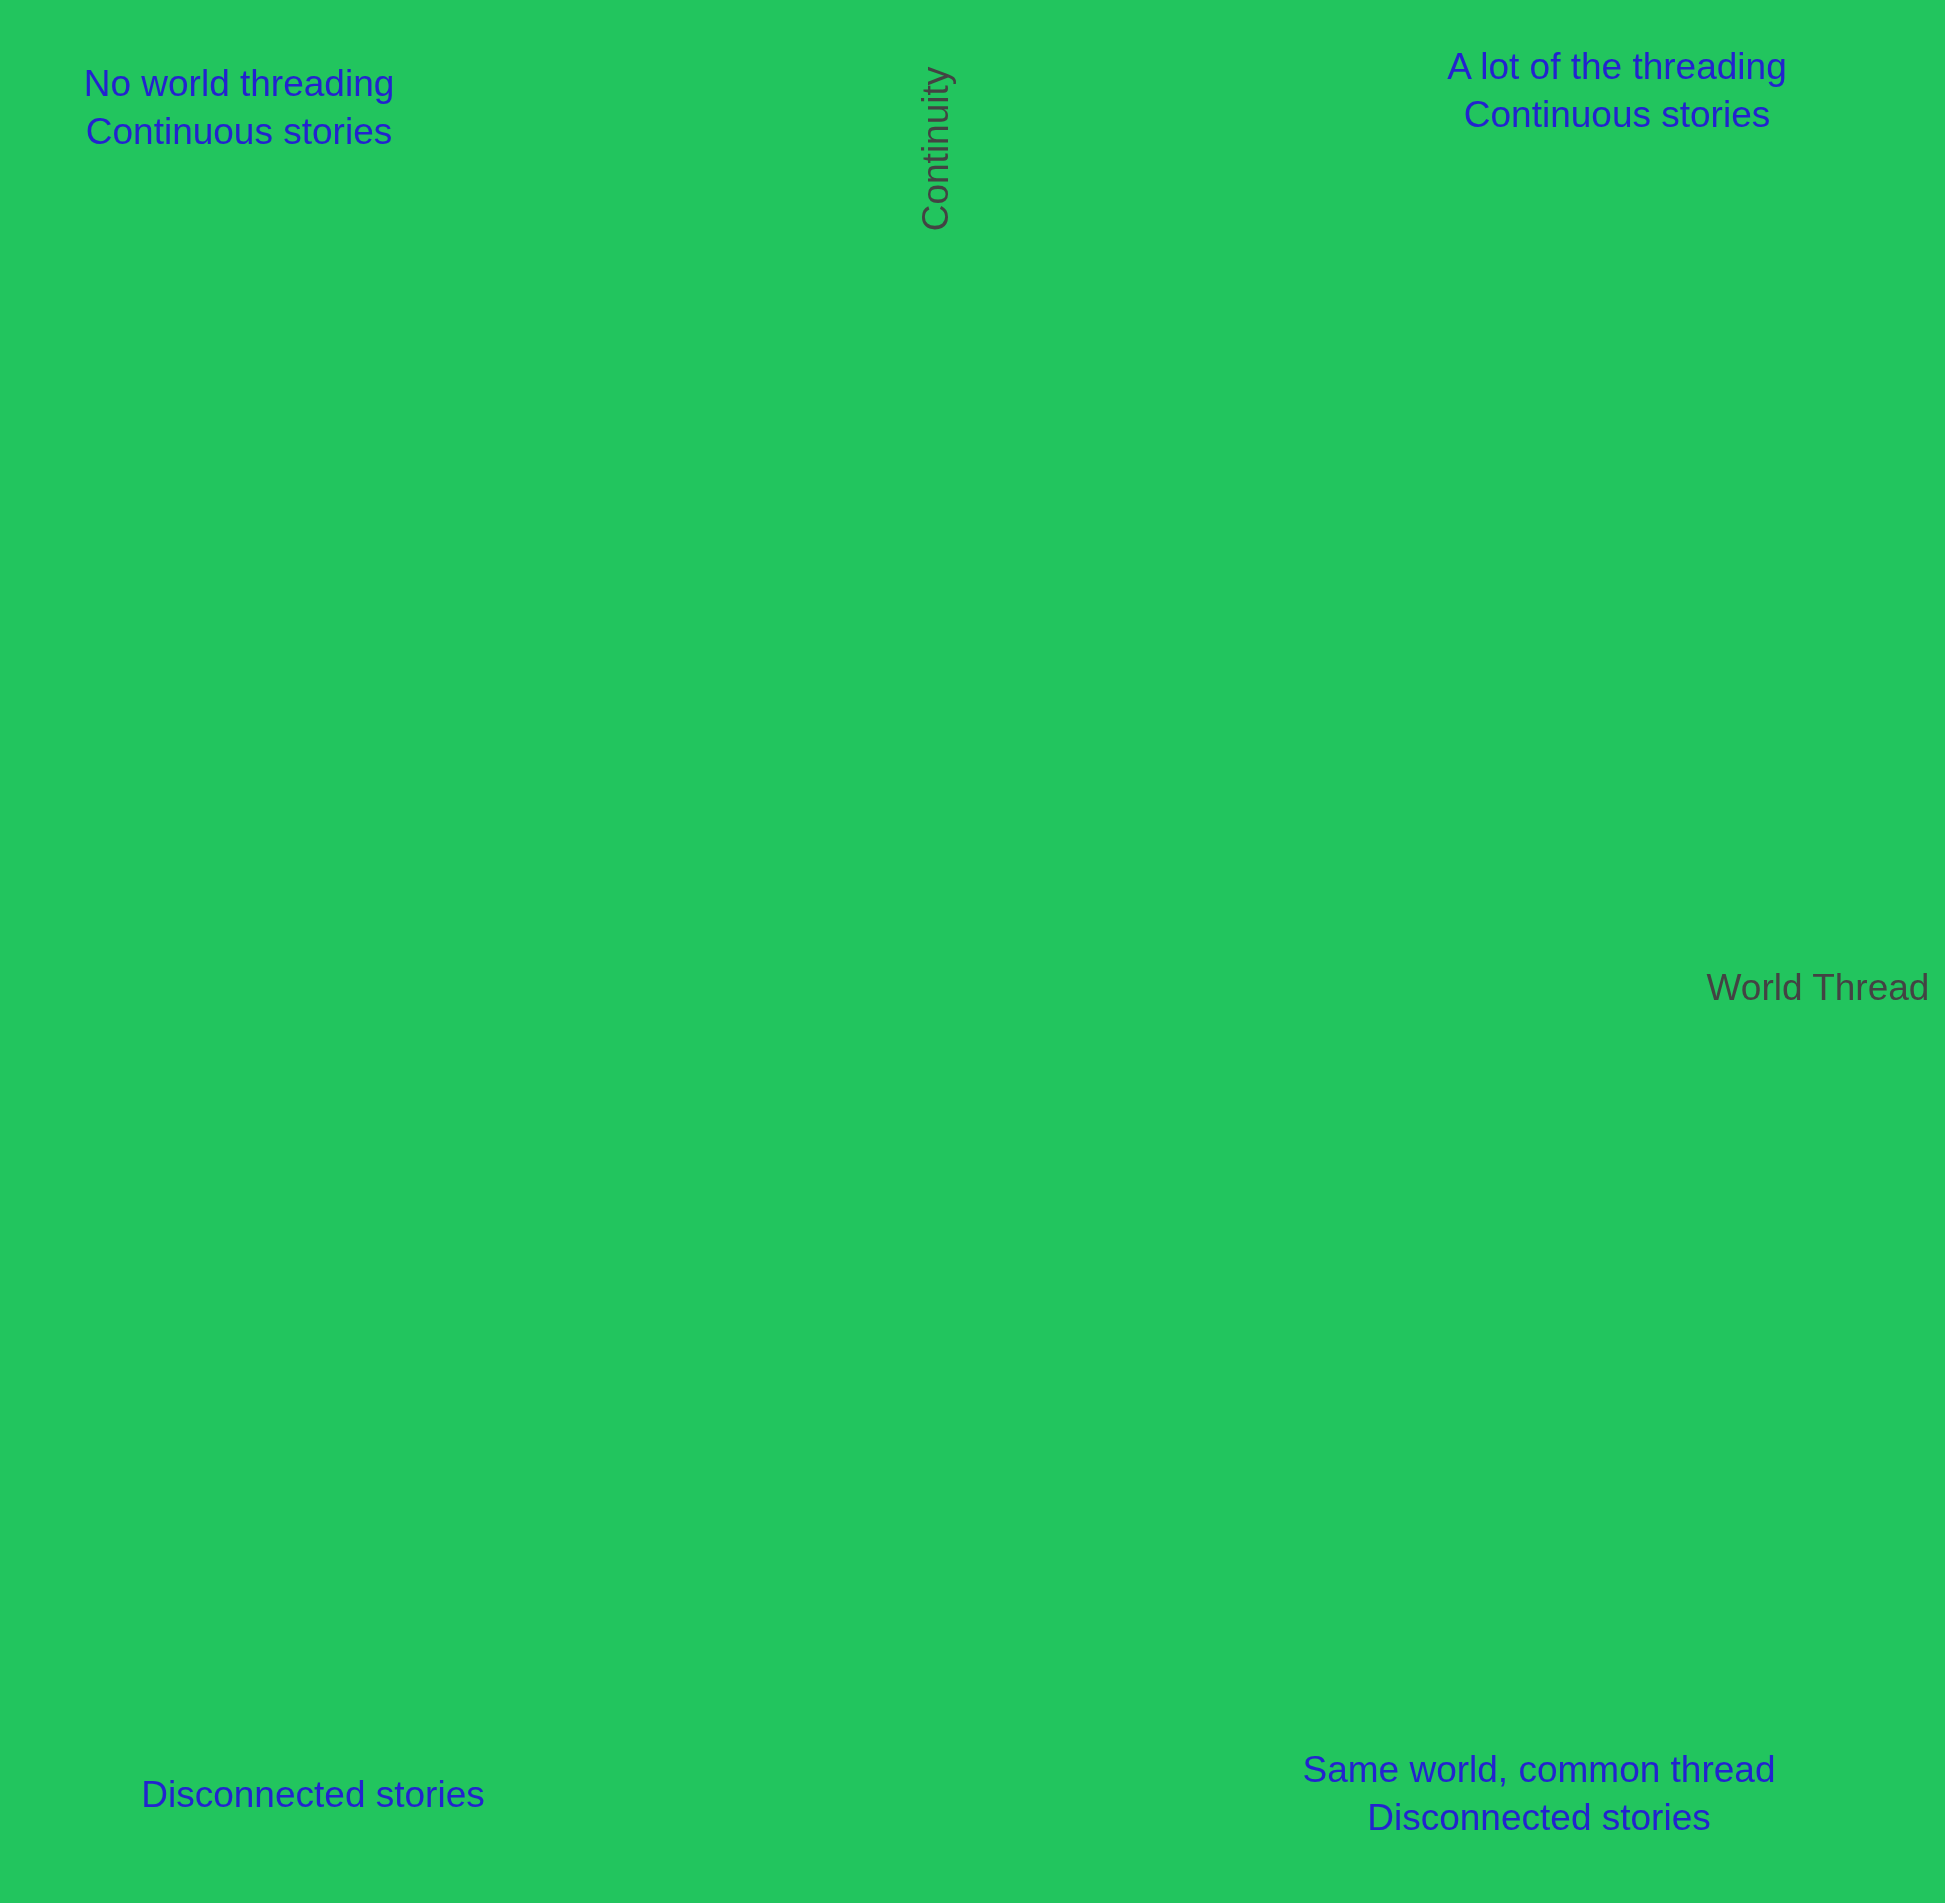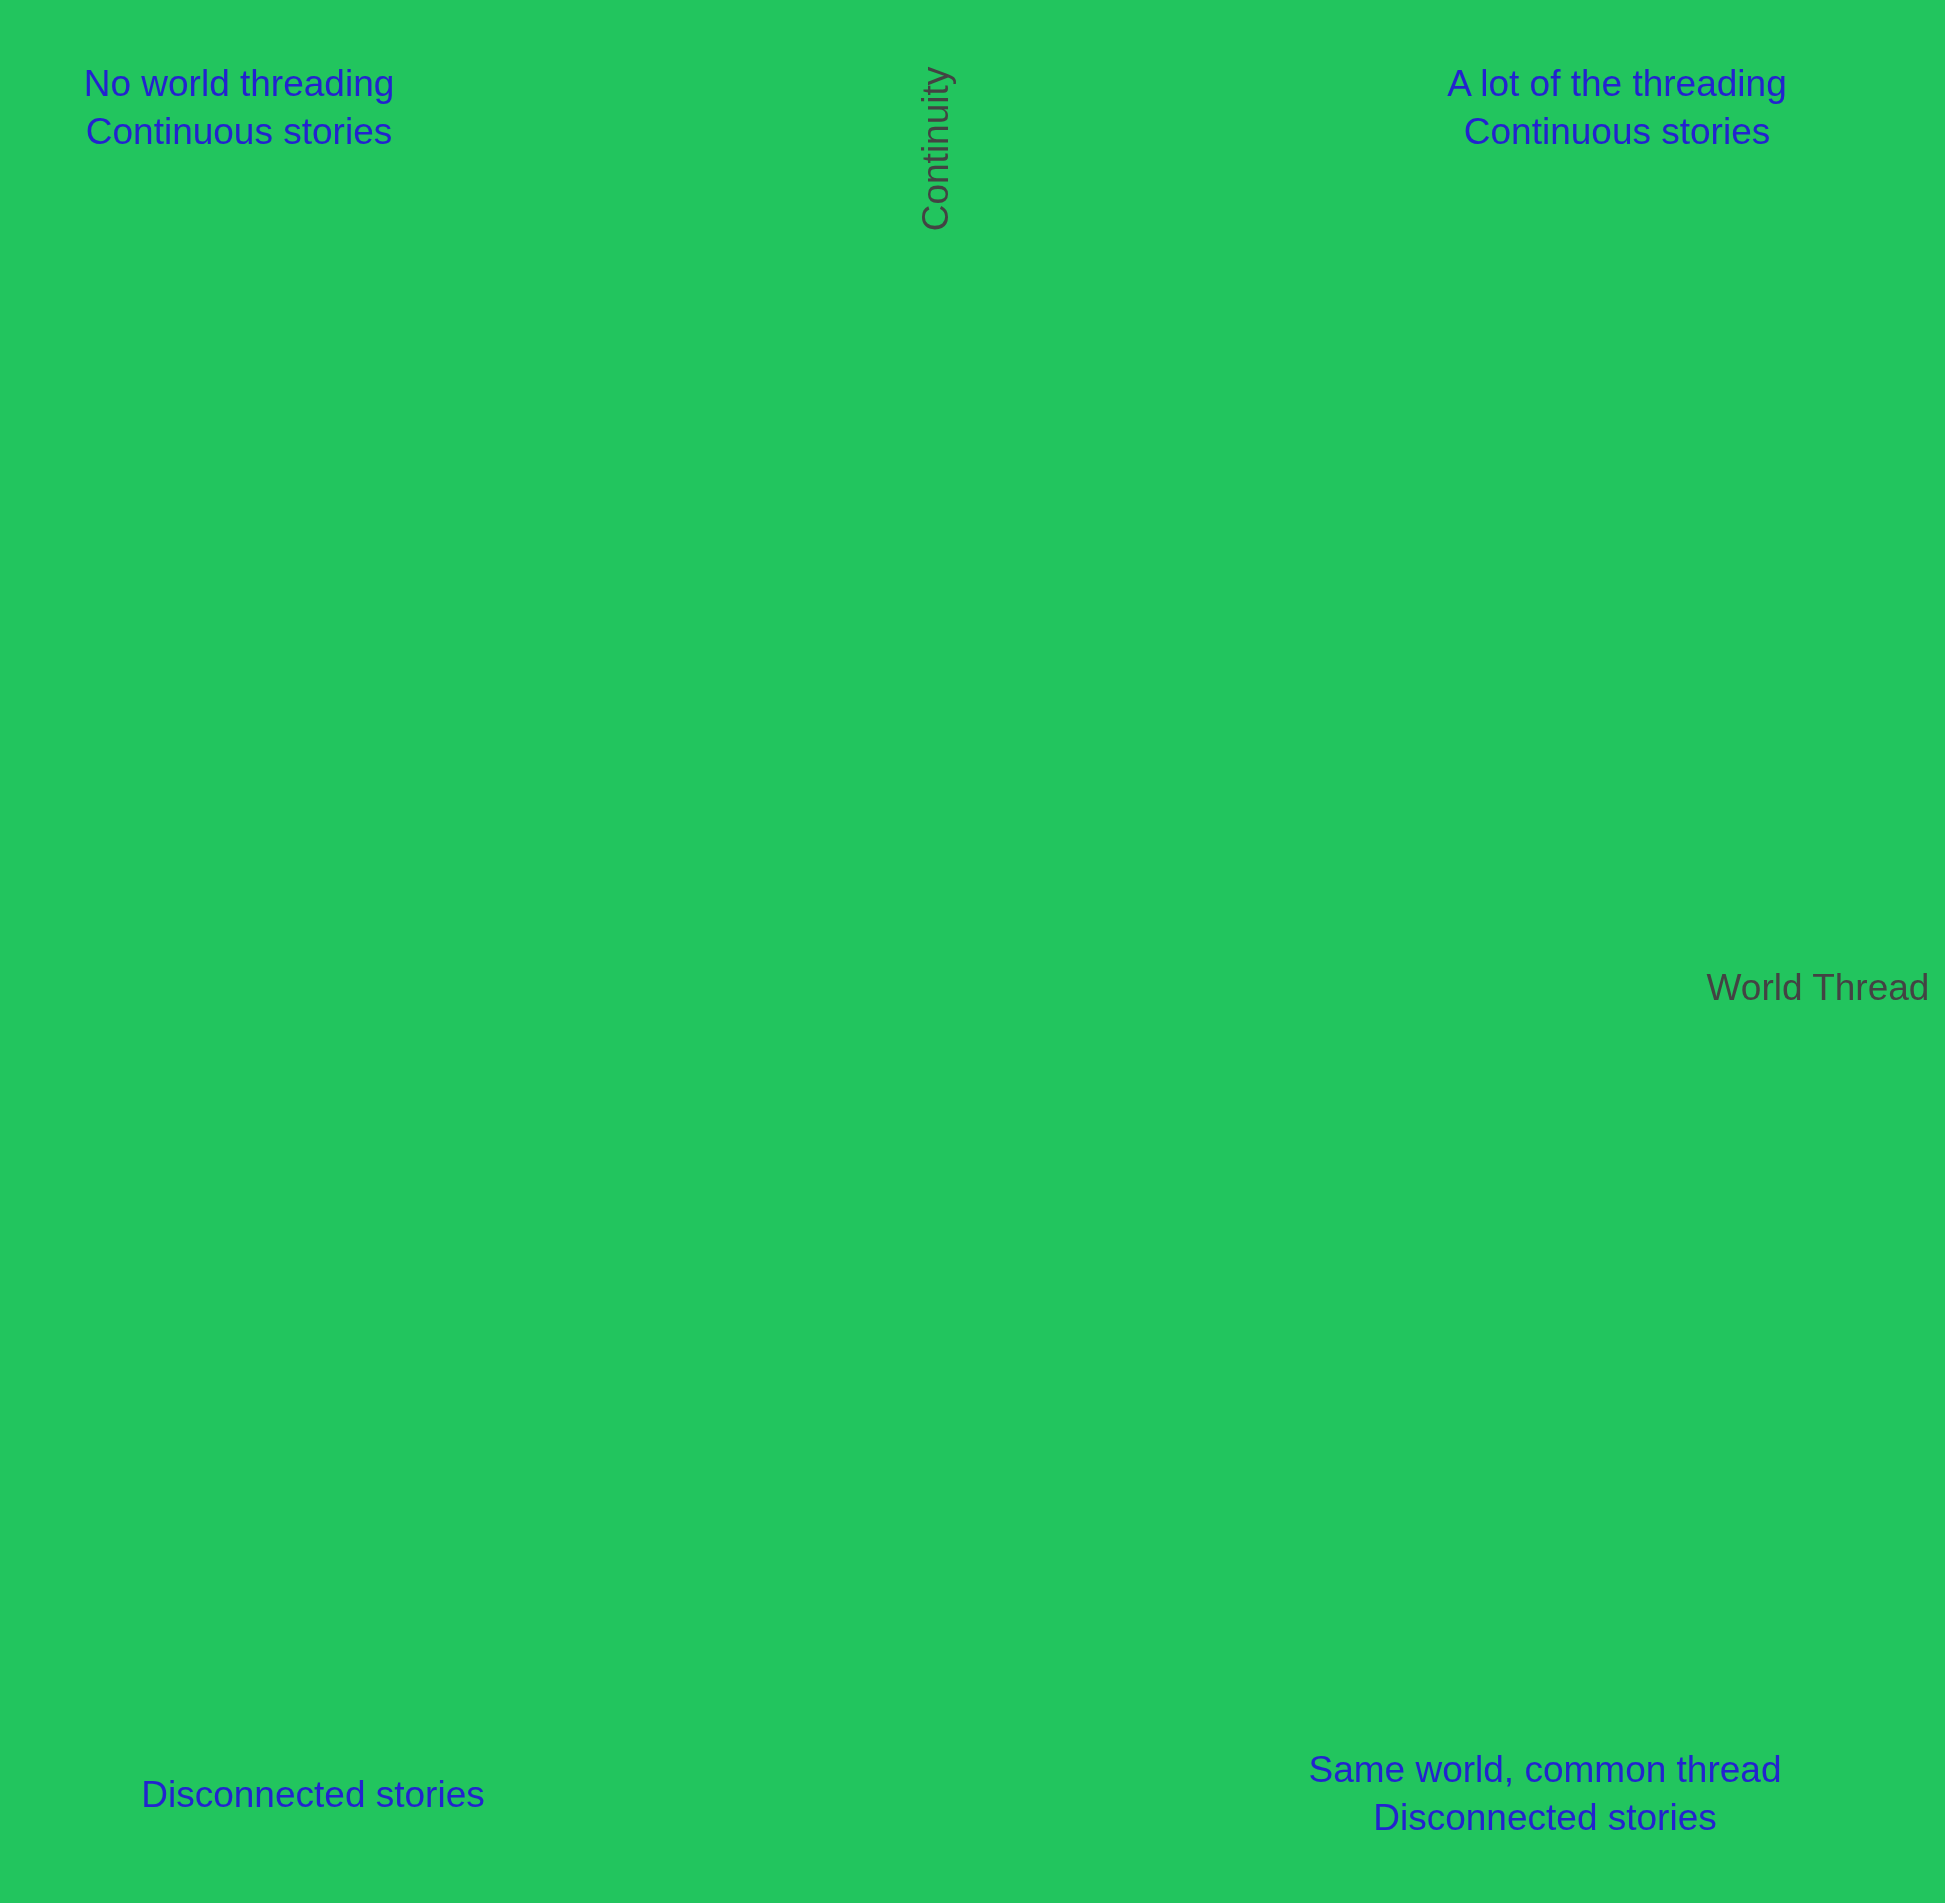--- a/index.html
+++ b/index.html
@@ -31,23 +31,23 @@
     color: #2323cf;
   }
   .axis-label {
     color: #434343;
   }
   .label.rotated {
     transform: translate(-50%, -50%) rotate(-90deg);
   }
   
   .pos-top-left      { left: 239px;  top: 108px;  }
-  .pos-top-right     { left: 1617px; top: 108px; text-align: center;  }
+  .pos-top-right     { left: 1617px; top: 91px; text-align: center;  }
   .pos-bottom-left   { left: 313px;  top: 1795px; }
-  .pos-bottom-right  { left: 1539px; top: 1794px; margin-left: 6px; }
+  .pos-bottom-right  { left: 1539px; top: 1794px; }
   .pos-y-axis        { left: 936px;  top: 149px;  }
   .pos-x-axis        { left: 1818px; top: 988px;  }
 </style>
 </head>
 <body>
 
 <div class="canvas">
 
   <div class="label quadrant-label pos-top-left">
     <div>No world threading</div>

